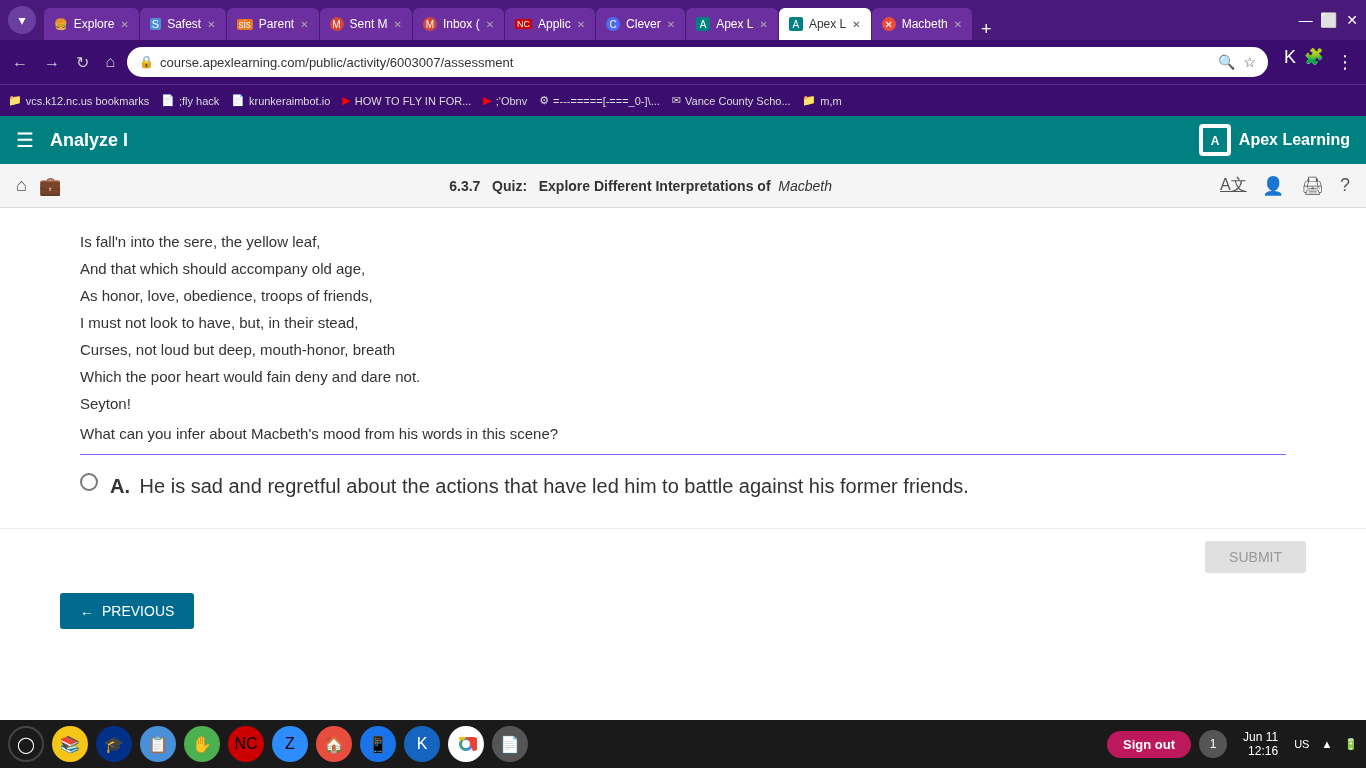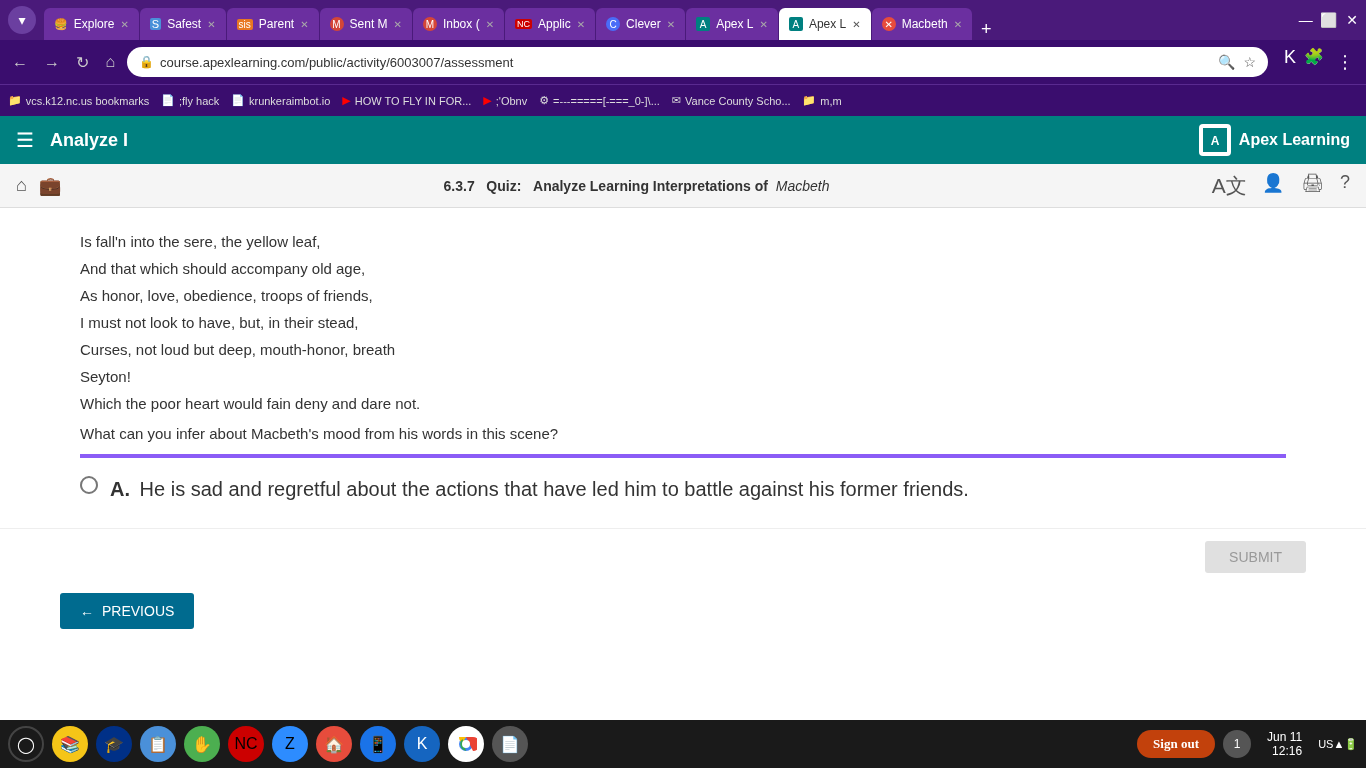--- a/index.html
+++ b/index.html
@@ -36,40 +36,40 @@
     
     .quiz-header { background: #f5f5f5; border-bottom: 1px solid #ddd; height: 44px; display: flex; align-items: center; padding: 0 16px; }
     .quiz-nav-icons { display: flex; gap: 12px; color: #555; font-size: 18px; }
     .quiz-title-center { flex: 1; text-align: center; font-size: 14px; color: #333; }
     .quiz-title-center span { font-weight: bold; margin-top: 28px; }
     .quiz-right-icons { display: flex; gap: 16px; color: #555; font-size: 18px; }
     .poem-block { margin-bottom: 8px; }
     .poem-line { font-size: 15px; color: #333; line-height: 1.8; }
     .attribution { font-size: 14px; color: #333; margin: 16px 0; }
     .attribution em { font-style: italic; }
-    .question-text { font-size: 15px; color: #333; margin-bottom: 16px; padding-bottom: 12px; border-bottom: 4px solid #8b5cf6; }
+    .question-text { font-size: 15px; color: #333; margin-bottom: 16px; padding-bottom: 12px; border-bottom: 1px solid #8b5cf6; }
 
     
     .answer-choices { margin-top: 16px; }
     .answer-option { display: flex; align-items: flex-start; gap: 12px; margin-bottom: 20px; }
     .radio-btn { width: 18px; height: 18px; border-radius: 50%; border: 2px solid #777; flex-shrink: 0; margin-top: 2px; cursor: pointer; background: #fff; }
     .answer-label { font-size: 20px; color: #333; line-height: 1.5; }
     .answer-letter { font-weight: bold; margin-right: 4px; }
 
     
     .action-row { display: flex; align-items: center; justify-content: flex-end; padding: 12px 60px; border-top: 1px solid #eee; }
     .submit-btn { background: #e0e0e0; color: #999; border: none; padding: 8px 24px; font-size: 14px; cursor: not-allowed; border-radius: 3px; }
     .nav-row { padding: 8px 60px; display: flex; align-items: center; }
     .prev-btn { background: #006b8f; color: #fff; border: none; padding: 10px 20px; font-size: 14px; cursor: pointer; border-radius: 3px; display: flex; align-items: center; gap: 8px; }
 
     
     .taskbar { background: #1a1a1a; height: 48px; display: flex; align-items: center; padding: 0 8px; gap: 8px; position: fixed; bottom: 0; left: 0; width: 1366px; }
     .taskbar-icon { width: 36px; height: 36px; border-radius: 50%; display: flex; align-items: center; justify-content: center; font-size: 16px; cursor: pointer; }
     .taskbar-spacer { flex: 1; }
-    .sign-out-btn { background: #c2410c; color: #fff; border: none; padding: 6px 16px; border-radius: 20px; font-size: 13px; cursor: pointer; font-weight: bold; font-family: Liberation Serif, serif; }
+    .sign-out-btn { background: #be185d; color: #fff; border: none; padding: 6px 16px; border-radius: 20px; font-size: 13px; cursor: pointer; font-weight: bold; }
     .taskbar-time { color: #fff; font-size: 12px; text-align: right; padding: 0 8px; }
     .taskbar-notif { width: 28px; height: 28px; border-radius: 50%; background: #555; color: #fff; display: flex; align-items: center; justify-content: center; font-size: 12px; }
   </style>
 </head>
 <body>
 
 <div class="browser-top">
 
   <div style="width:28px;height:28px;border-radius:50%;background:#6b3fa0;display:flex;align-items:center;justify-content:center;color:#fff;font-size:14px;margin-right:4px;cursor:pointer;">▾</div>
 
@@ -206,41 +206,41 @@
 <div class="quiz-header">
   <div class="quiz-nav-icons">
     <span style="cursor:pointer;">⌂</span>
     <span style="cursor:pointer;">💼</span>
   </div>
   <div class="quiz-title-center">
     <span>6.3.7</span>
     &nbsp;
     <span>Quiz:</span>
     &nbsp;
-    <span>Analyze Learning Interpretations of</span>
+    <span>Explore Different Interpretations of</span>
     &nbsp;<em>Macbeth</em>
   </div>
   <div class="quiz-right-icons">
-    <span style="cursor:pointer;font-size:21px;">A文</span>
+    <span style="cursor:pointer;font-size:16px;text-decoration:underline;">A文</span>
     <span style="cursor:pointer;">👤</span>
     <span style="cursor:pointer;">🖨</span>
     <span style="cursor:pointer;">?</span>
   </div>
 </div>
 
 <div style="background:#fff;padding:20px 80px;overflow-y:auto;height:320px;">
 
   <div class="poem-block">
     <div class="poem-line">Is fall'n into the sere, the yellow leaf,</div>
     <div class="poem-line">And that which should accompany old age,</div>
     <div class="poem-line">As honor, love, obedience, troops of friends,</div>
     <div class="poem-line">I must not look to have, but, in their stead,</div>
     <div class="poem-line">Curses, not loud but deep, mouth-honor, breath</div>
+    <div class="poem-line">Which the poor heart would fain deny and dare not.</div>
     <div class="poem-line">Seyton!</div>
-    <div class="poem-line">Which the poor heart would fain deny and dare not.</div>
   </div>
 
 
   <div class="question-text">
     <span>What can you infer about Macbeth's mood from his words in this scene?</span>
   </div>
 
   <div class="answer-choices">
     <div class="answer-option">
       <div class="radio-btn"></div>
@@ -291,18 +291,18 @@
   <div class="taskbar-spacer"></div>
 
   <button class="sign-out-btn">Sign out</button>
 
   <div class="taskbar-notif">1</div>
 
   <div class="taskbar-time">
     <div>Jun 11</div>
     <div>12:16</div>
   </div>
-  <div style="color:#fff;font-size:11px;display:flex;align-items:flex-start;gap:0;">
+  <div style="color:#fff;font-size:11px;display:flex;align-items:flex-start;gap:12px;">
     <span>US</span>
     <span>▲</span>
     <span>🔋</span>
   </div>
 </div>
 
 </body></html>

